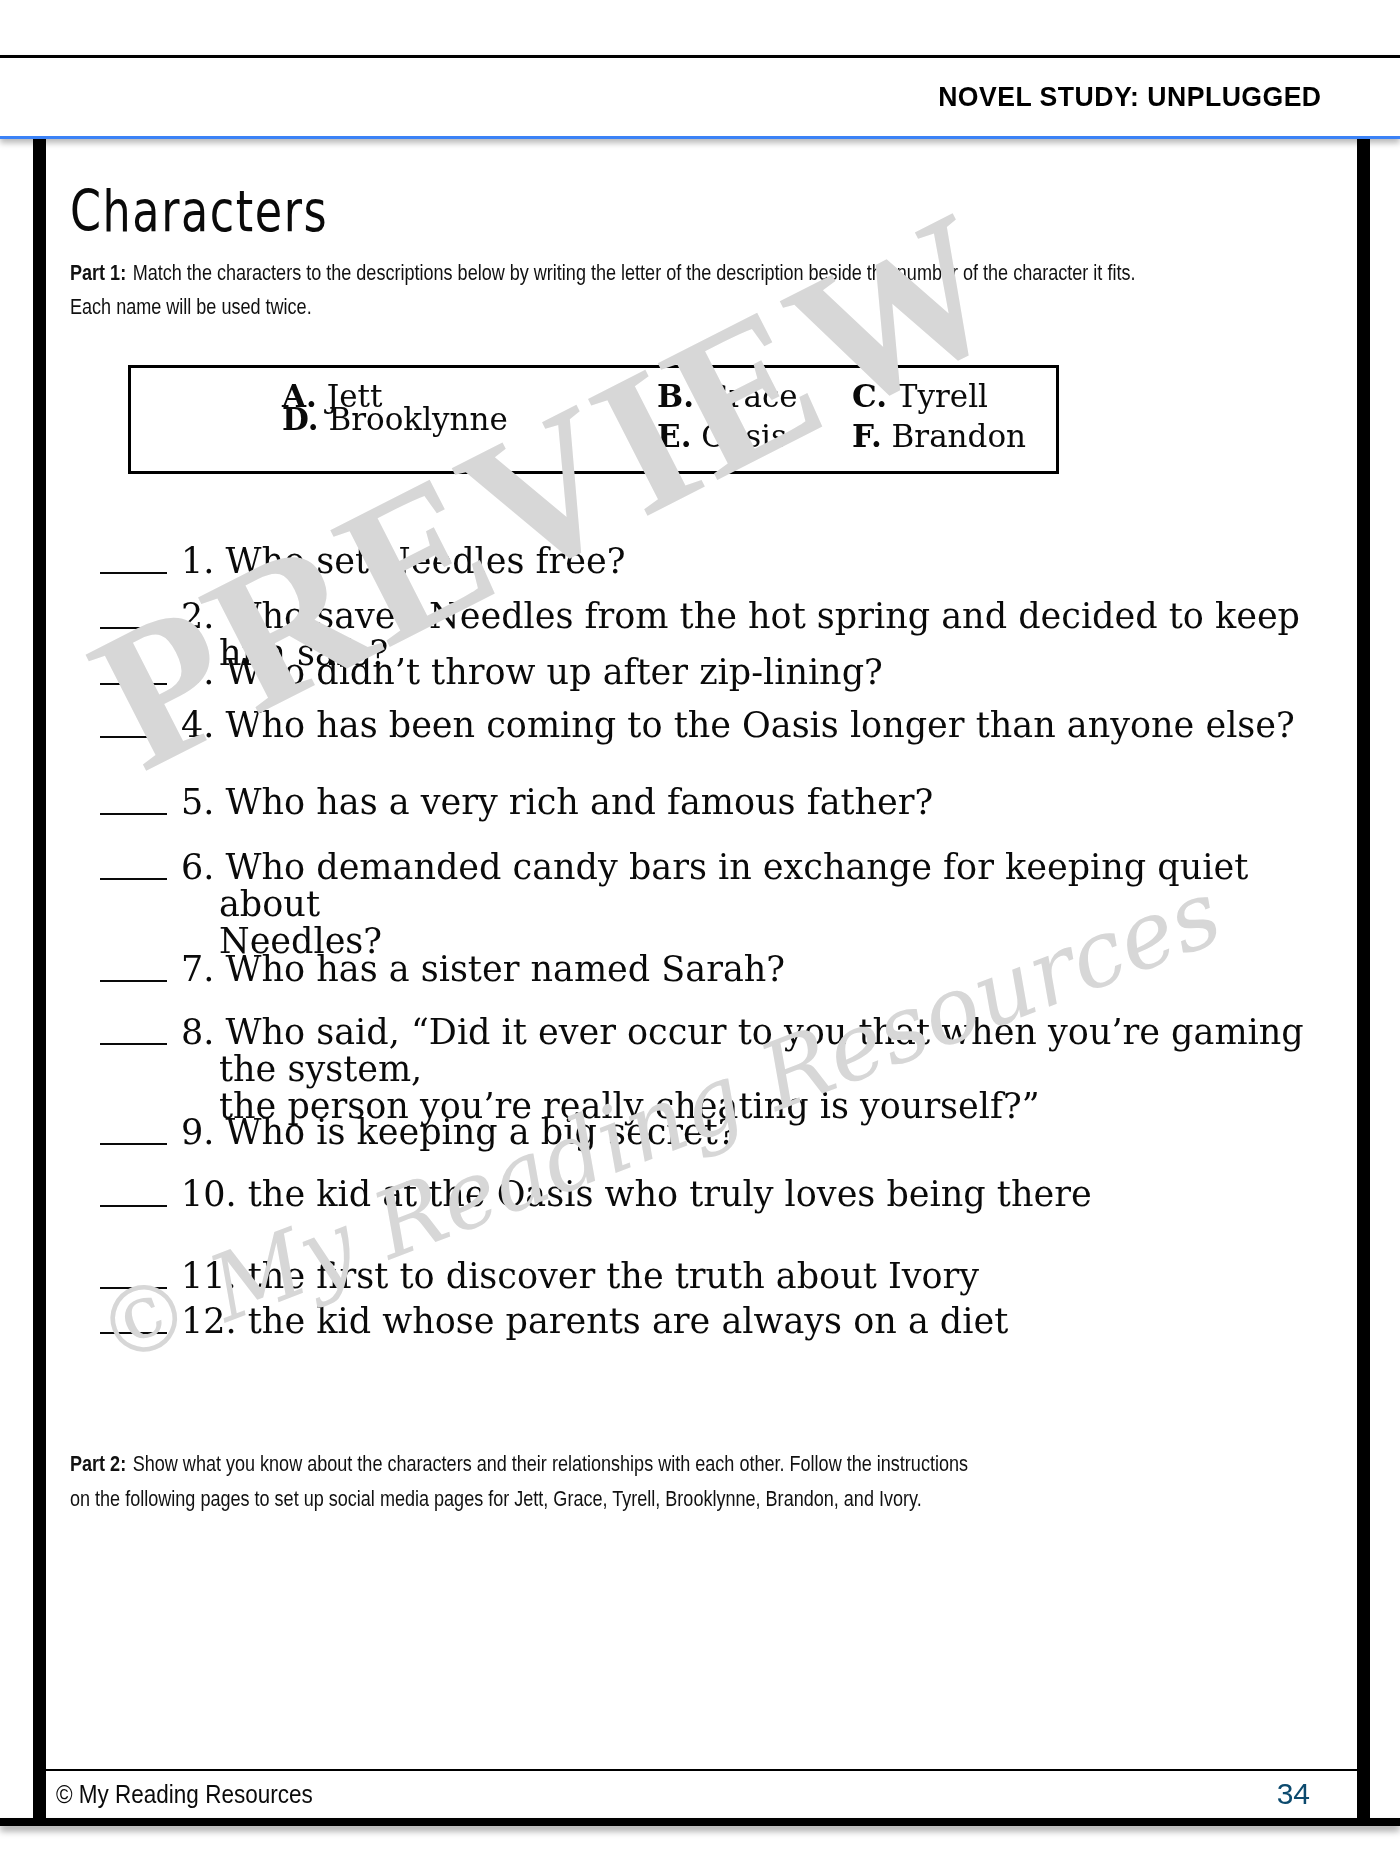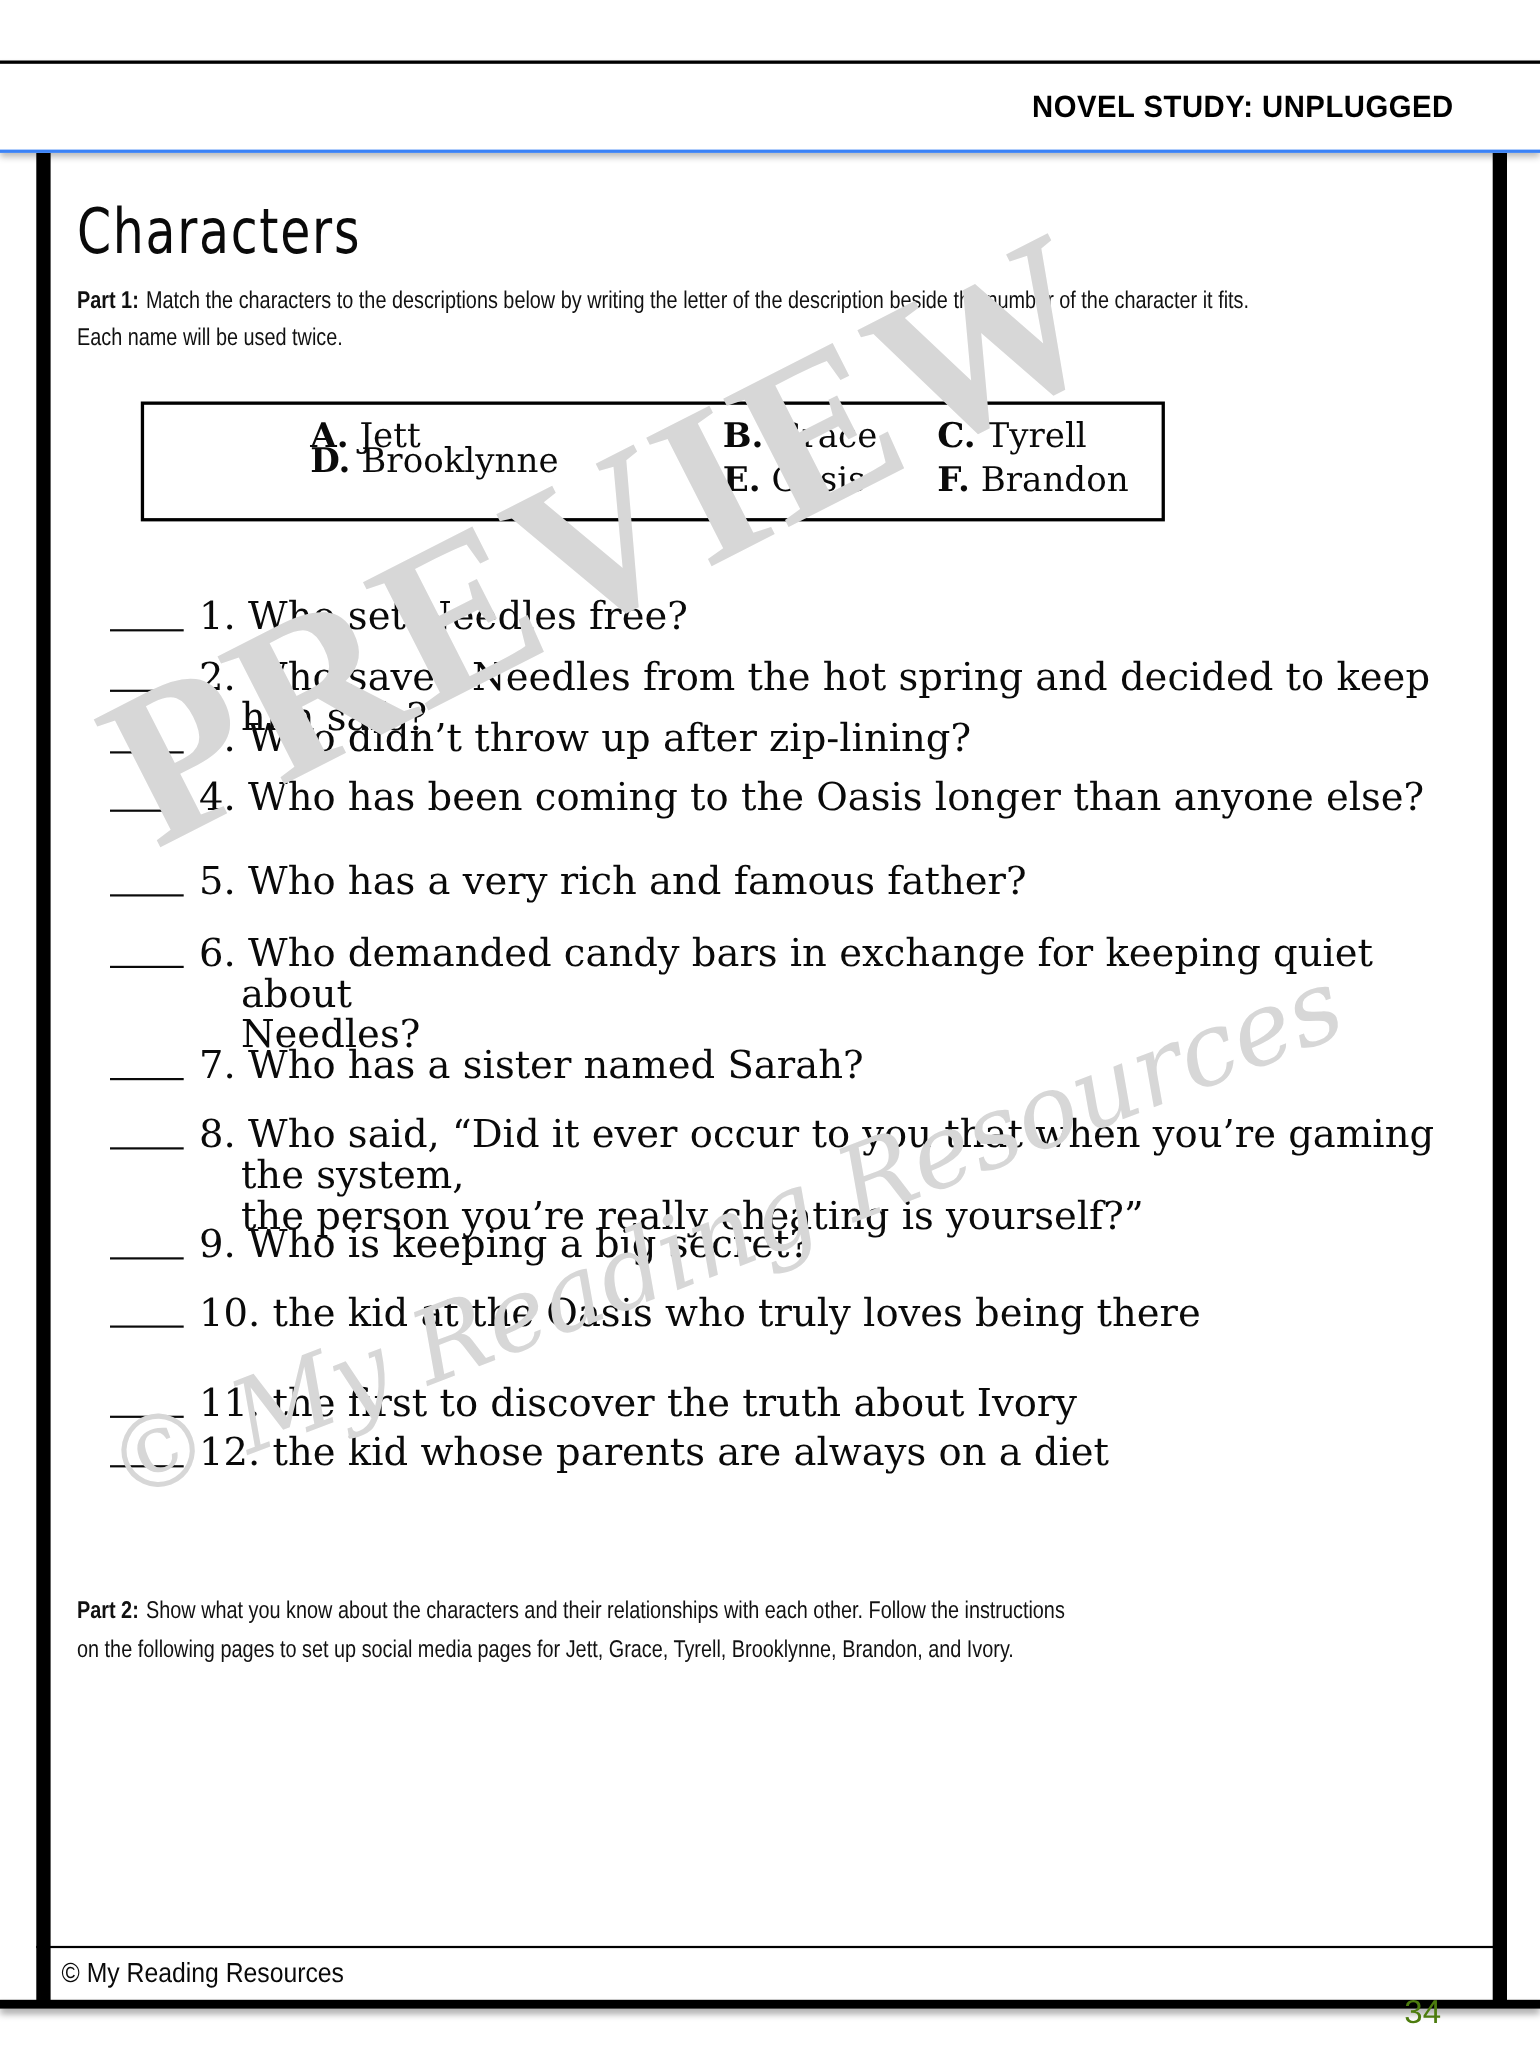--- a/index.html
+++ b/index.html
@@ -100,21 +100,21 @@
   }
   
   .footer-copyright{
     position:absolute;left:56px;top:1780px;
     font-size:25px;color:#0a0a0a;
     transform:scaleX(0.9);transform-origin:0 0;white-space:nowrap;
     z-index:17;
   }
   .page-number{
     position:absolute;right:90px;top:1777px;
-    font-size:30px;color:#4d7c0f;z-index:17;margin-top:36px;
+    font-size:30px;color:#0c4a6e;z-index:17;
   }
 </style>
 </head>
 <body>
 
 <div class="page">
 
   <div class="header-band">
     <div class="header-title">NOVEL STUDY: UNPLUGGED</div>
   </div>

